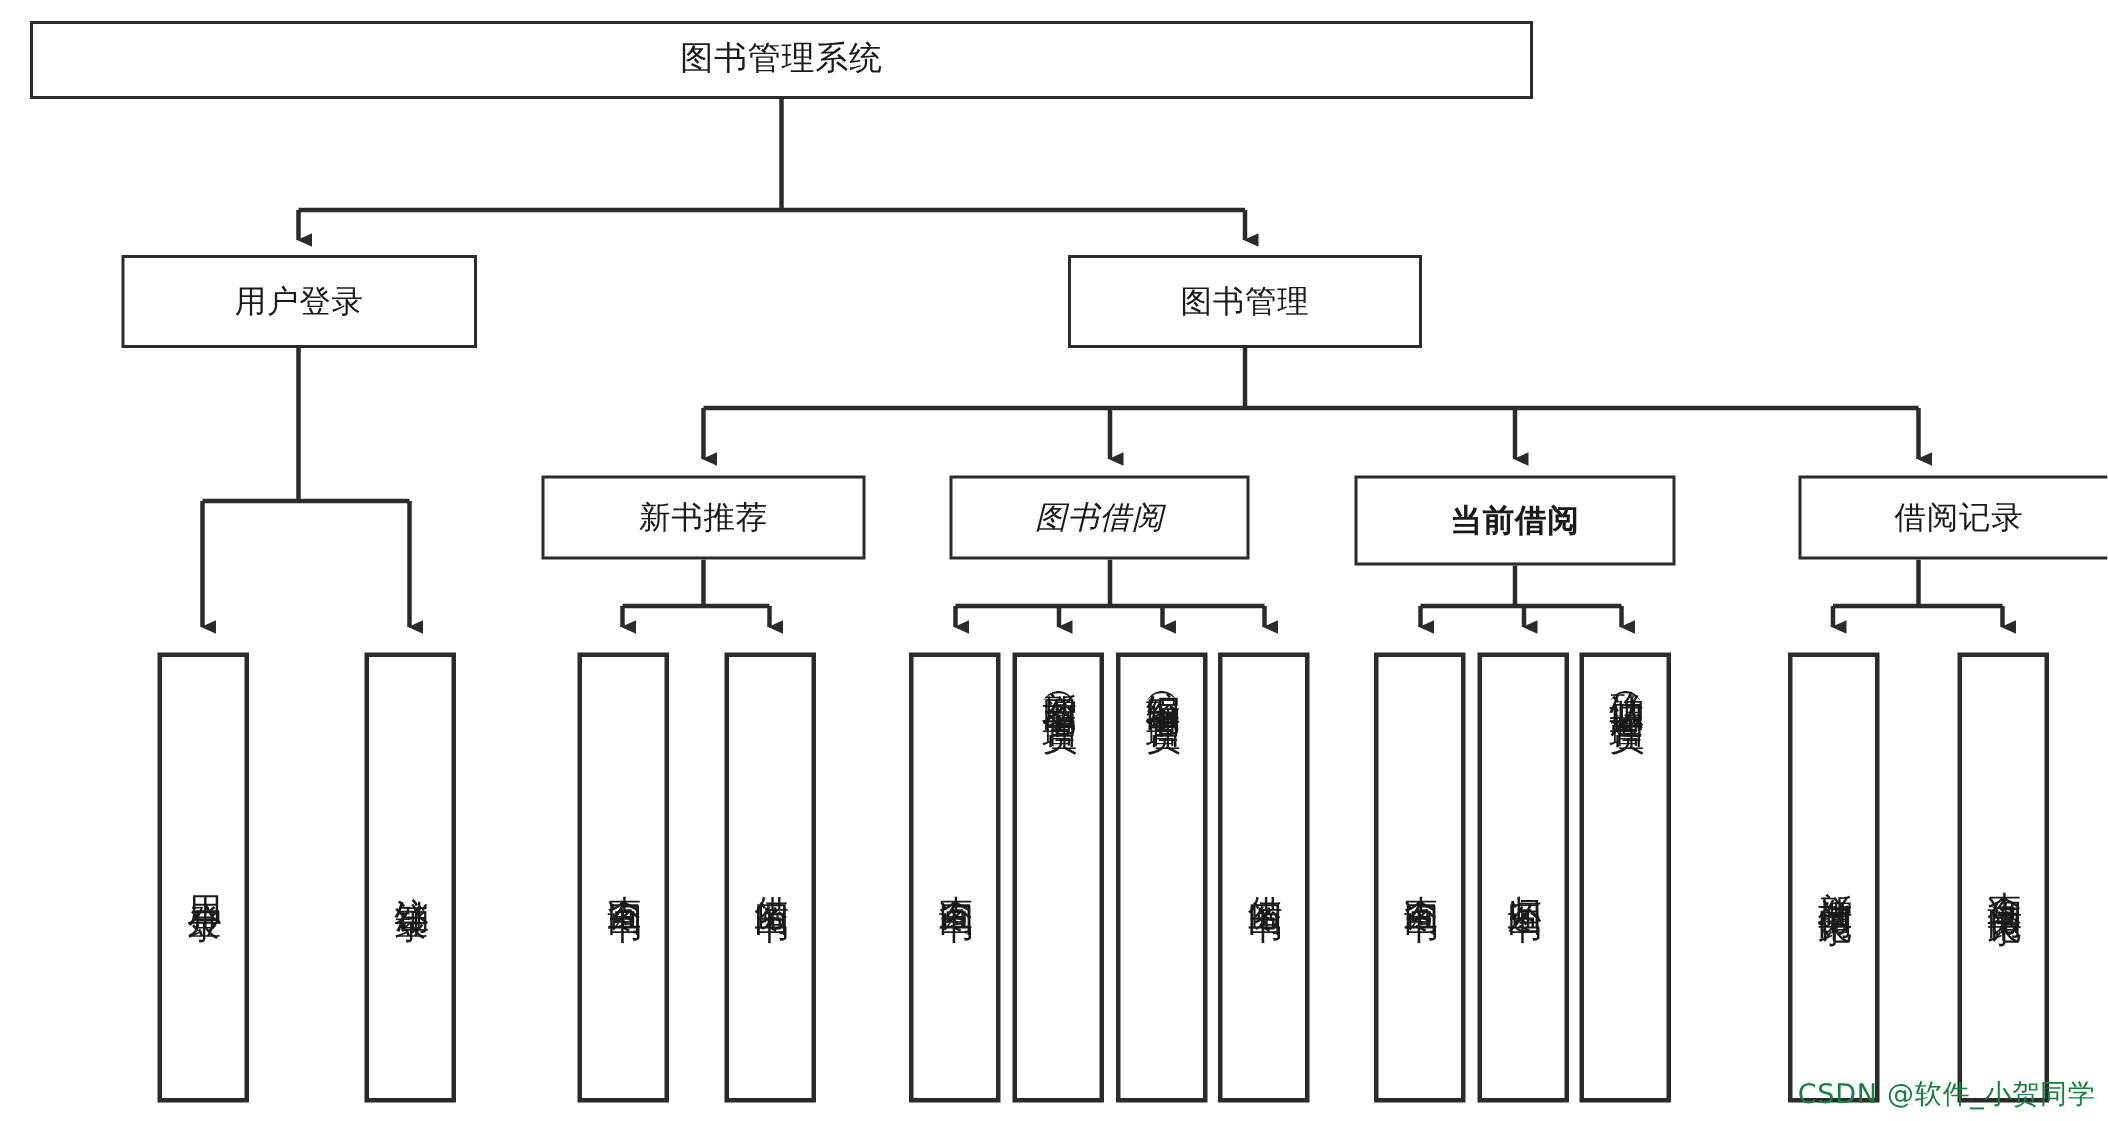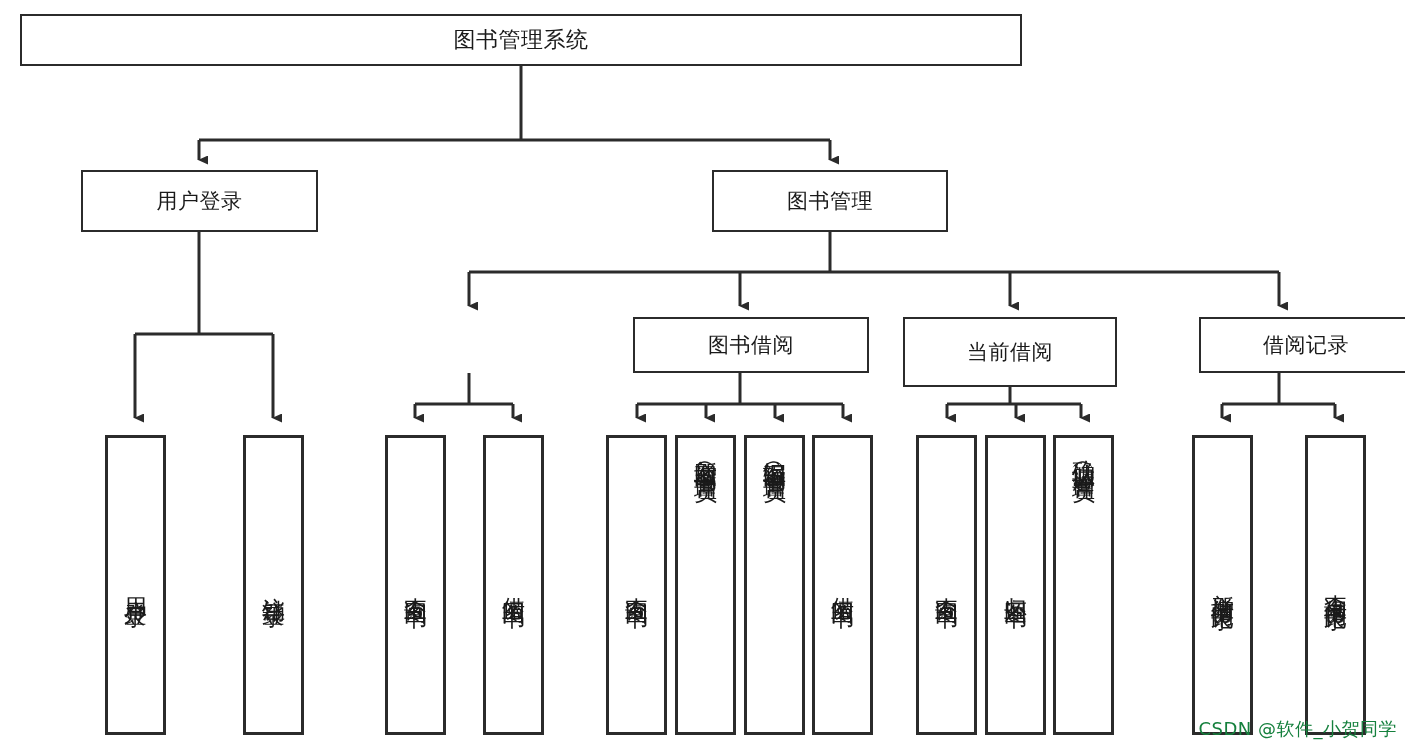--- a/index.html
+++ b/index.html
@@ -143,24 +143,27 @@
     <span class="node-label">图书管理系统</span>
   </div>
 
   <div class="node" style="left:81px; top:170px; width:237px; height:62px;">
     <span class="node-label">用户登录</span>
   </div>
   <div class="node" style="left:712px; top:170px; width:236px; height:62px;">
     <span class="node-label">图书管理</span>
   </div>
 
-  <div class="node" style="left:633px; top:317px; width:236px; height:56px;">
+  <div class="node" style="left:361px; top:317px; width:216px; height:56px;">
+    <span class="node-label">新书推荐</span>
+  </div>
+  <div class="node" style="left:633px; top:317px; width:200px; height:56px;font-style:italic;">
     <span class="node-label">图书借阅</span>
   </div>
-  <div class="node" style="left:903px; top:317px; width:214px; height:70px;">
+  <div class="node" style="left:903px; top:317px; width:214px; height:60px;font-weight:bold;">
     <span class="node-label">当前借阅</span>
   </div>
   <div class="node" style="left:1172px; top:317px; width:214px; height:56px;margin-left:27px;">
     <span class="node-label">借阅记录</span>
   </div>
 
   <div class="node leaf" style="left:105px; top:435px; width:61px; height:300px;">
     <div class="leaf-inner">
       <span class="node-label">用户登录</span>
     </div>

